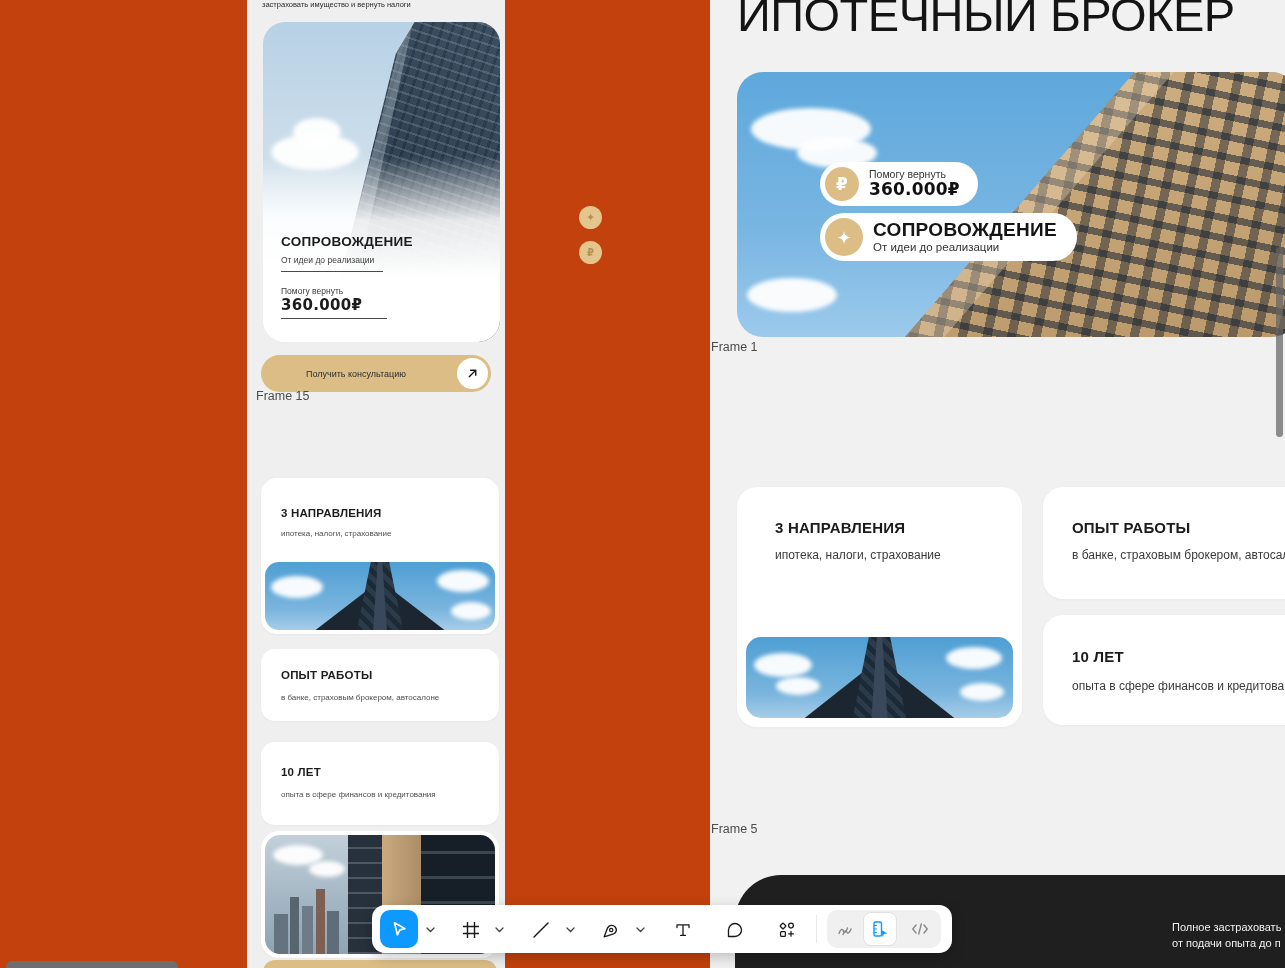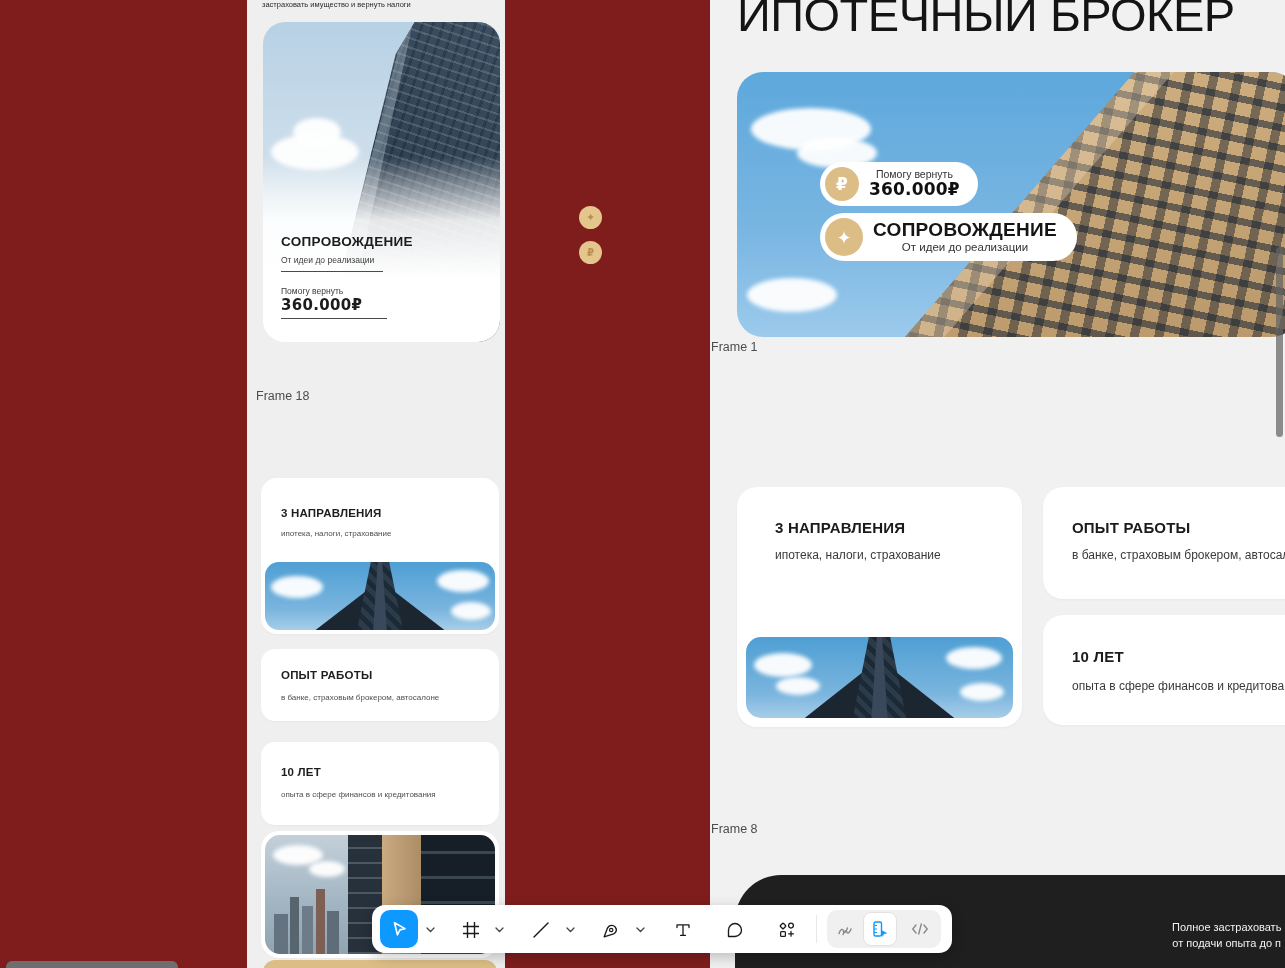--- a/index.html
+++ b/index.html
@@ -1,17 +1,17 @@
 <!DOCTYPE html>
 <html><head>
 <meta charset="utf-8">
 <style>
   html,body{margin:0;padding:0;}
   body{font-family:"Liberation Sans",sans-serif;}
-  .screen{position:relative;width:1285px;height:968px;background:#7f1d1d;overflow:hidden;text-align:center;}
+  .screen{position:relative;width:1285px;height:968px;background:#c2410c;overflow:hidden;}
 
   
   .m-frame{position:absolute;left:247px;top:0;width:258px;height:968px;background:#efefef;}
   .m-caption{position:absolute;left:15px;top:0px;font-size:7.5px;color:#2a2a2a;white-space:nowrap;}
   .m-hero{position:absolute;left:16px;top:22px;width:237px;height:320px;border-radius:22px;overflow:hidden;
           background:linear-gradient(180deg,#b7d1e5 0%,#cfdfeb 45%,#e9f0f6 70%,#fbfcfd 100%);}
   .m-bldg{position:absolute;inset:0;clip-path:polygon(26% 100%,56% 10%,64% 0,100% 0,100% 100%);}
   .m-bldg .fill{position:absolute;left:-20%;top:-20%;width:150%;height:150%;transform:rotate(18deg);
       background:repeating-linear-gradient(0deg,rgba(255,255,255,.14) 0 2px,rgba(0,0,0,0) 2px 9px),
                  repeating-linear-gradient(90deg,rgba(10,20,30,.25) 0 3px,rgba(0,0,0,0) 3px 10px),
@@ -127,22 +127,30 @@
       <div class="m-hero-text">
         <div class="mh-h">СОПРОВОЖДЕНИЕ</div>
         <div class="mh-s">От идеи  до реализации</div>
         <div class="mh-line1"></div>
         <div class="mh-l">Помогу вернуть</div>
         <div class="mh-a glyphfont">360.000₽</div>
         <div class="mh-line2"></div>
       </div>
     </div>
 
-
-    <div class="frame-label" style="left:9px;top:389px;">Frame 18</div>
+    <div class="m-cta">
+      <div class="m-cta-label">Получить консультацию</div>
+      <div class="m-cta-circle">
+        <svg width="13" height="13" viewBox="0 0 14 14">
+          <path d="M3.5 10.5 L10.5 3.5 M5 3.5 H10.5 V9" stroke="#1a1a1a" stroke-width="1.5" fill="none" stroke-linecap="round" stroke-linejoin="round"></path>
+        </svg>
+      </div>
+    </div>
+
+    <div class="frame-label" style="left:9px;top:389px;">Frame 15</div>
 
     <div class="m-card" style="top:478px;height:156px;">
       <div class="t" style="top:29px;">3 НАПРАВЛЕНИЯ</div>
       <div class="s" style="top:51px;">ипотека, налоги, страхование</div>
       <div class="tower-img" style="left:4px;top:84px;width:230px;height:68px;border-radius:14px;">
         <div class="cloud" style="left:6px;top:14px;width:52px;height:22px;"></div>
         <div class="cloud" style="left:172px;top:8px;width:52px;height:22px;"></div>
         <div class="cloud" style="left:186px;top:40px;width:40px;height:18px;"></div>
         <div class="tw-shoulder"></div>
           <div class="tw-main"></div>
@@ -228,21 +236,21 @@
     <div class="d-card" style="left:333px;top:487px;width:262px;height:112px;">
       <div class="t" style="left:29px;top:32px;">ОПЫТ РАБОТЫ</div>
       <div class="s" style="left:29px;top:61px;">в банке, страховым  брокером, автосалоне</div>
     </div>
 
     <div class="d-card" style="left:333px;top:615px;width:262px;height:110px;">
       <div class="t" style="left:29px;top:33px;">10 ЛЕТ</div>
       <div class="s" style="left:29px;top:64px;">опыта в сфере финансов и кредитования</div>
     </div>
 
-    <div class="frame-label" style="left:1px;top:822px;">Frame 8</div>
+    <div class="frame-label" style="left:1px;top:822px;">Frame 5</div>
 
     <div class="d-dark">
       <div class="d-dark-text">
         <div>Полное застраховать</div>
         <div>от подачи опыта до п</div>
       </div>
     </div>
   </div>
 
   <div class="c-badge glyphfont" style="left:579px;top:206px;">✦</div>

